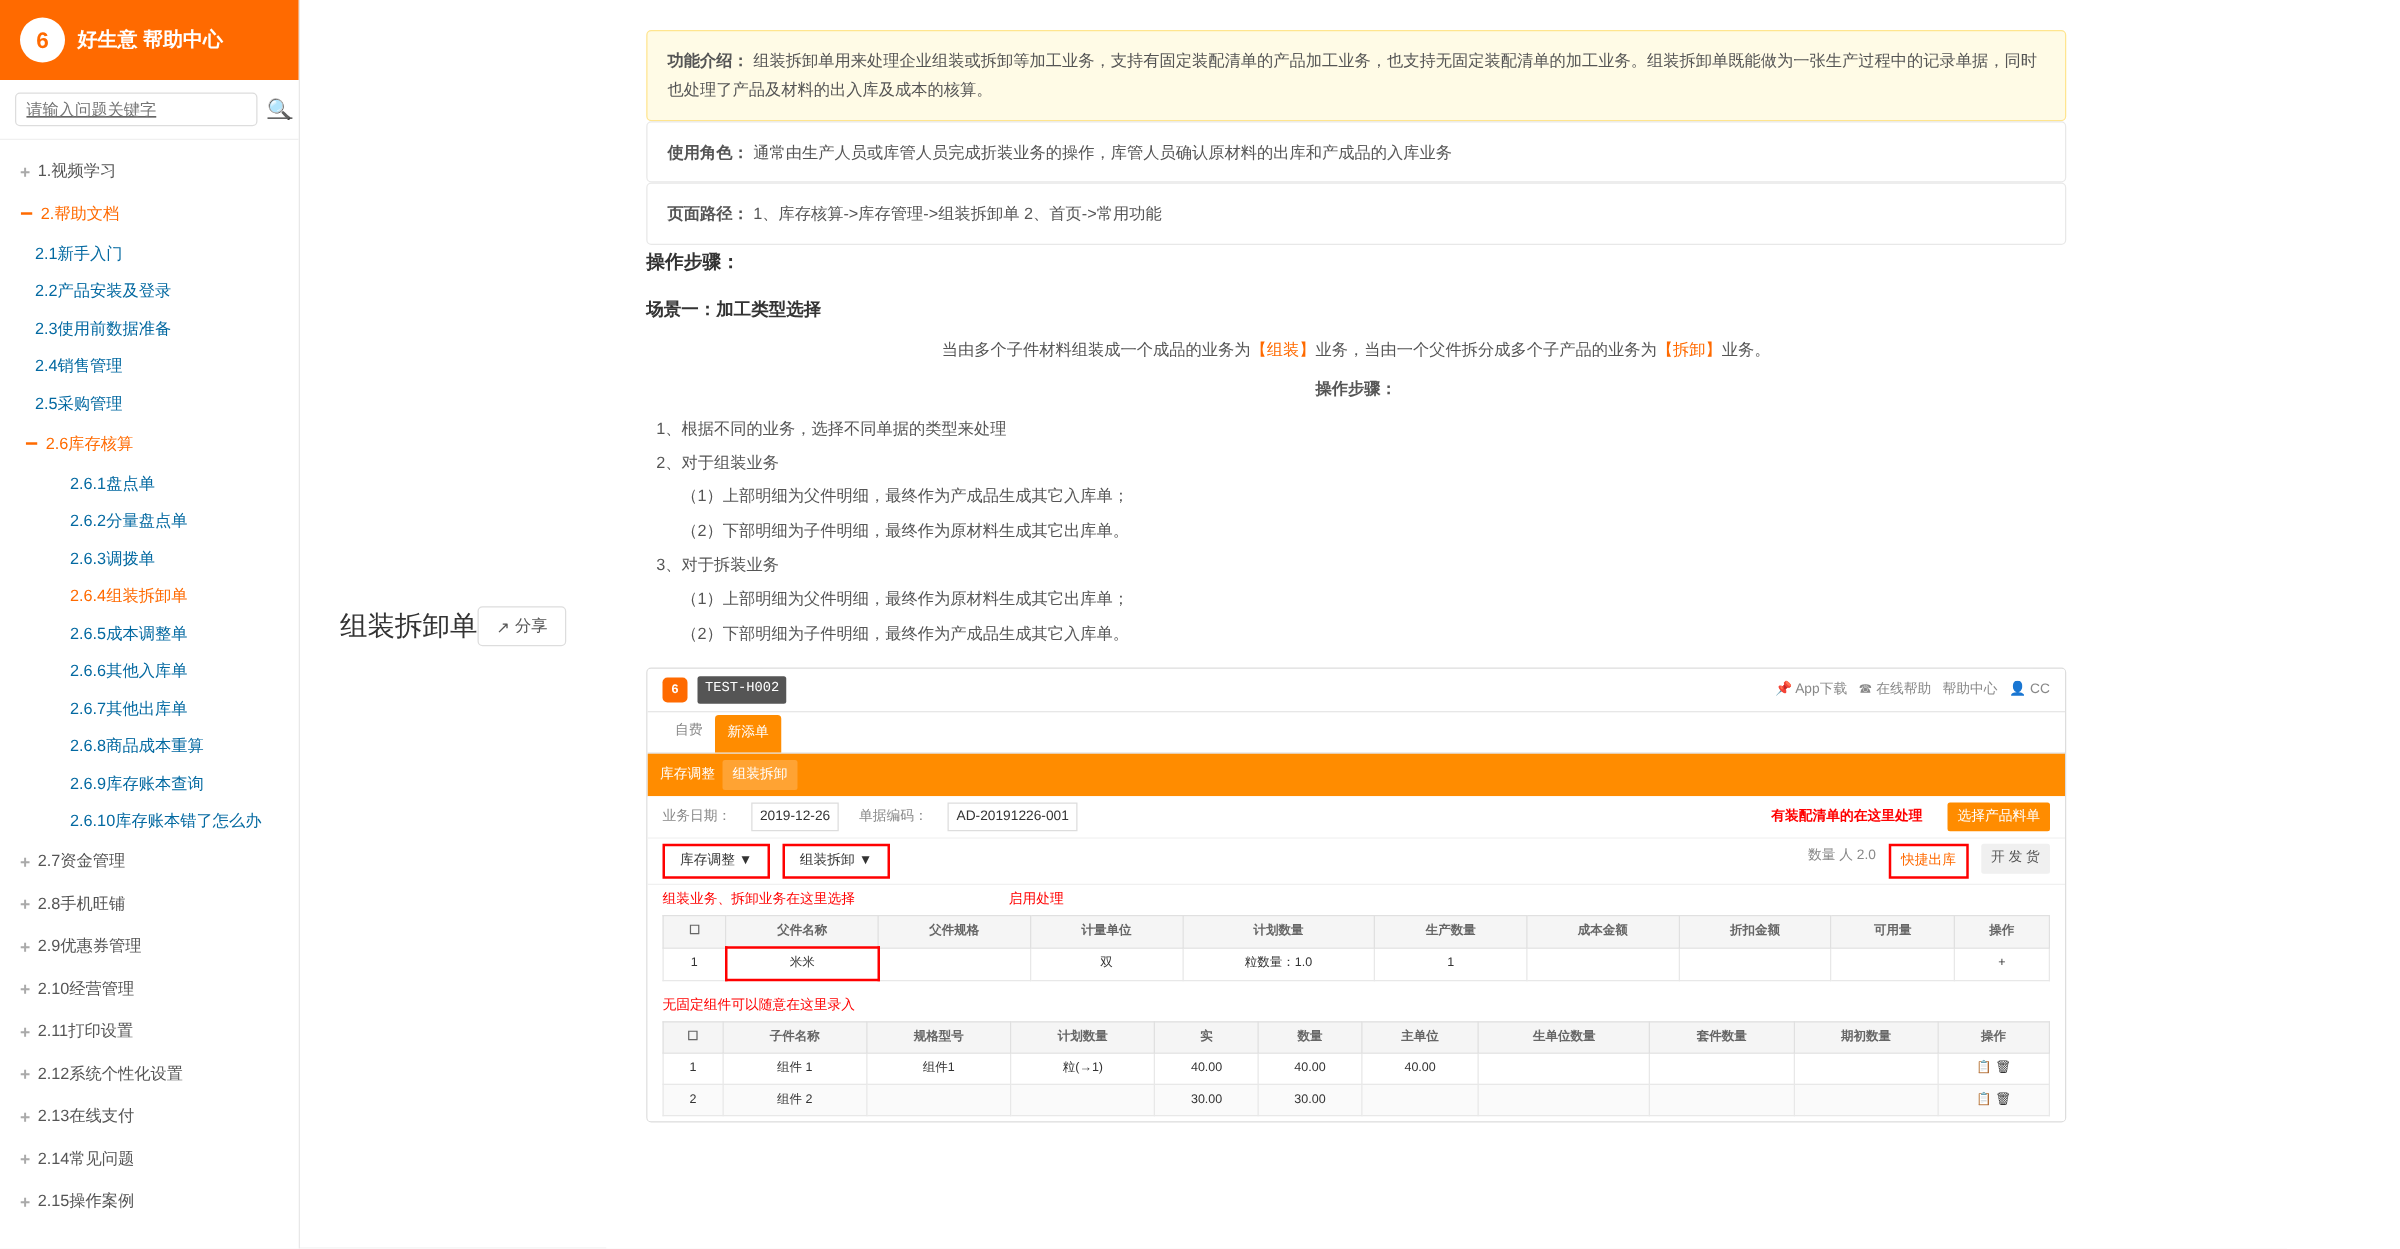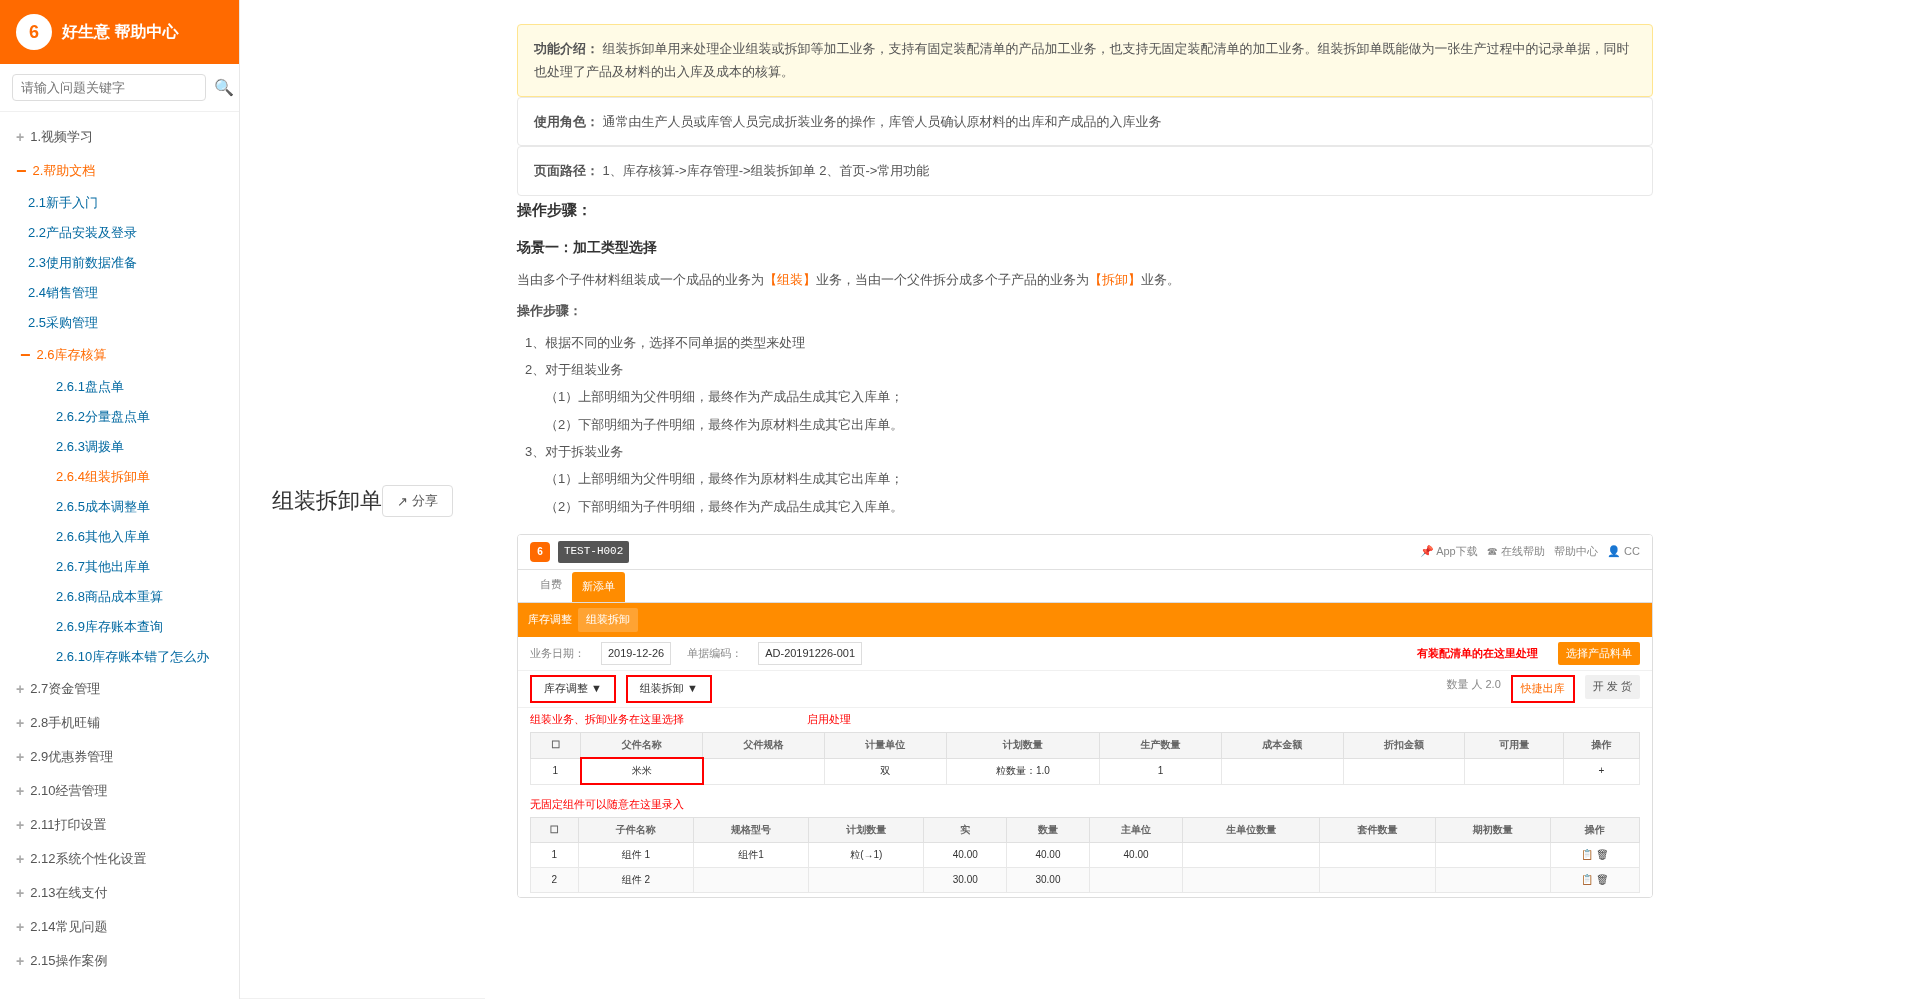--- a/index.html
+++ b/index.html
@@ -45,20 +45,21 @@
       font-size: 16px;
       font-weight: bold;
     }
 
     .search-box {
       padding: 10px 12px;
       border-bottom: 1px solid #f0f0f0;
       display: flex;
       align-items: center;
       gap: 6px;
+      text-decoration: underline;
     }
 
     .search-box input {
       flex: 1;
       border: 1px solid #ddd;
       border-radius: 4px;
       padding: 5px 8px;
       font-size: 13px;
       outline: none;
       color: #999;
@@ -192,20 +193,21 @@
       font-weight: bold;
       color: #333;
       margin-bottom: 8px;
     }
 
     .content-text {
       font-size: 13px;
       color: #555;
       margin-bottom: 8px;
       line-height: 1.8;
+      text-align: center;
     }
 
     .content-text .bracket {
       color: #ff6a00;
     }
 
     .step-list {
       margin-left: 8px;
       margin-bottom: 8px;
     }

